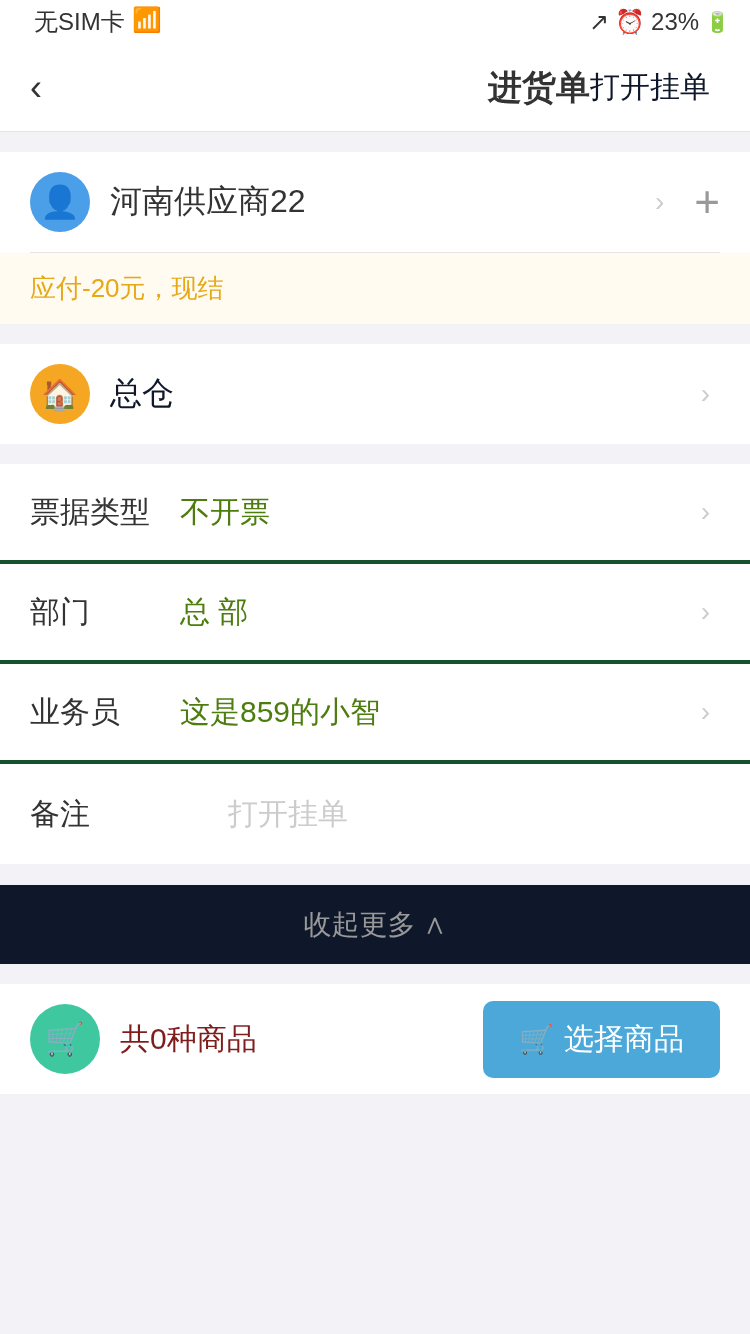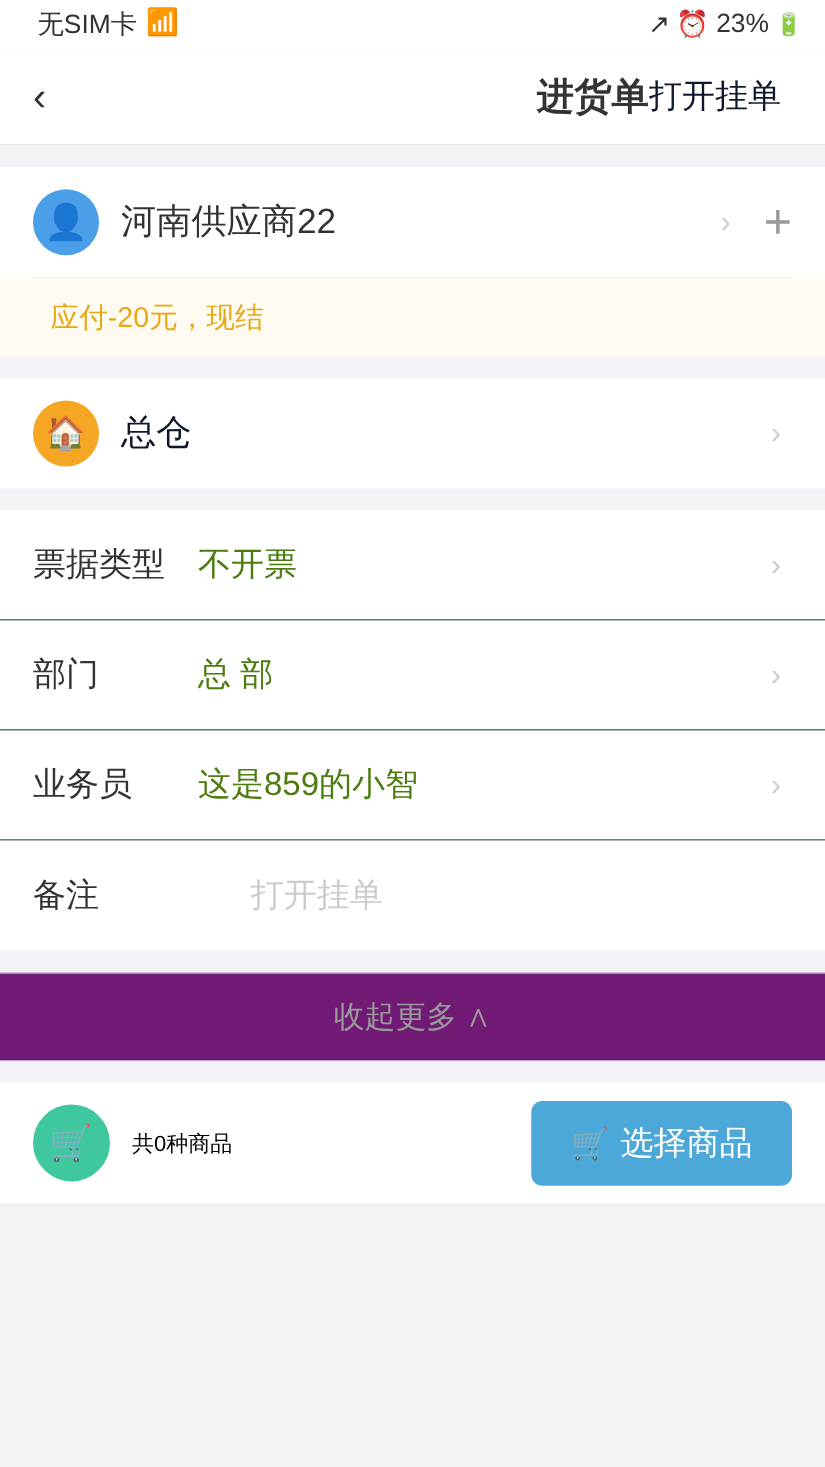--- a/index.html
+++ b/index.html
@@ -112,21 +112,21 @@
     }
     .supplier-divider {
       height: 1px;
       background: #e5e5e5;
       margin: 0 30px;
     }
 
     
     .notice-banner {
       background: #fffbf0;
-      padding: 18px 46px;
+      padding: 18px 30px;
       font-size: 26px;
       color: #e6a817;
     }
 
     
     .warehouse-row {
       display: flex;
       align-items: center;
       padding: 0 30px;
       height: 100px;
@@ -157,21 +157,21 @@
     
     .form-section {
       background: #fff;
       margin-top: 20px;
     }
     .form-row {
       display: flex;
       align-items: center;
       padding: 0 30px;
       min-height: 100px;
-      border-bottom: 1px solid #14532d;
+      border-bottom: 4px solid #14532d;
     }
     .form-row:last-child {
       border-bottom: none;
       gap: 48px;
     }
     .form-label {
       font-size: 30px;
       color: #333;
       width: 130px;
       flex-shrink: 0;
@@ -181,21 +181,21 @@
       font-size: 30px;
       color: #4d7c0f;
       padding-left: 20px;
     }
     .form-placeholder {
       color: #ccc;
     }
 
     
     .collapse-row {
-      background: #701a75;
+      background: #0f172a;
       height: 80px;
       display: flex;
       align-items: center;
       justify-content: center;
       margin-top: 20px;
       border-top: 1px solid #f0f0f0;
       cursor: pointer;
     }
     .collapse-text {
       font-size: 28px;
@@ -221,22 +221,22 @@
       justify-content: center;
       margin-right: 20px;
       flex-shrink: 0;
     }
     .cart-icon {
       font-size: 32px;
       color: #fff;
     }
     .product-count {
       flex: 1;
-      font-size: 20px;
-      color: #000000;
+      font-size: 30px;
+      color: #7f1d1d;
     }
     .select-btn {
       background: #4da8da;
       color: #fff;
       border-radius: 10px;
       padding: 18px 36px;
       font-size: 30px;
       display: flex;
       align-items: center;
       gap: 10px;

